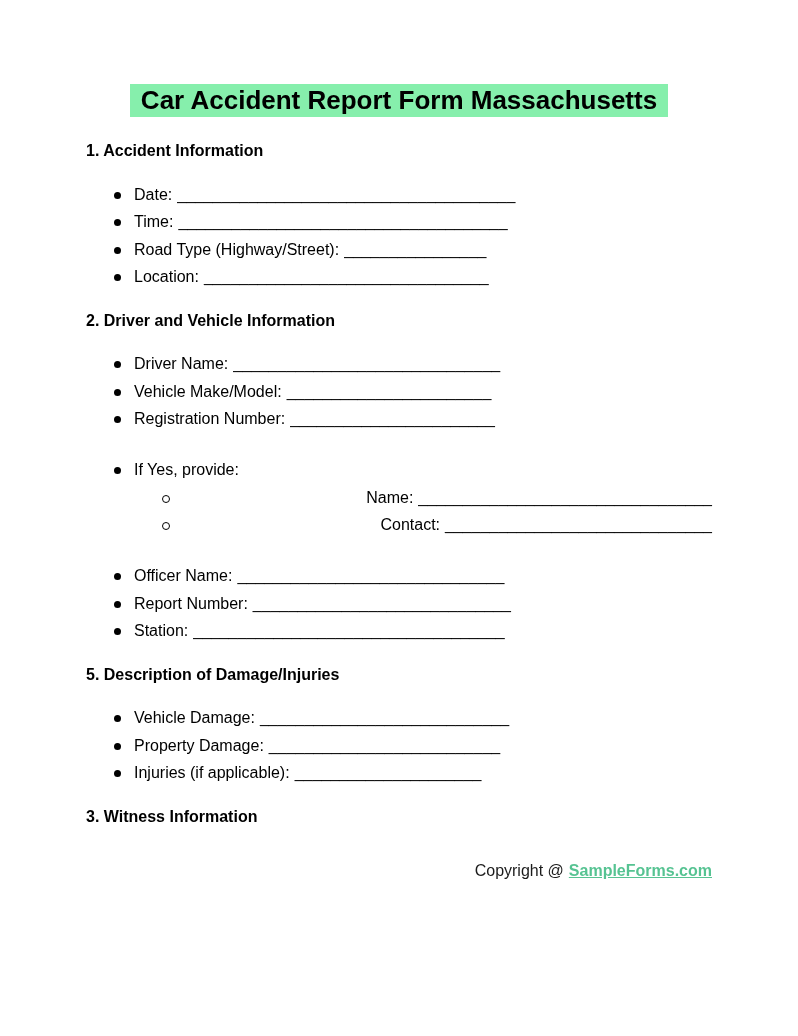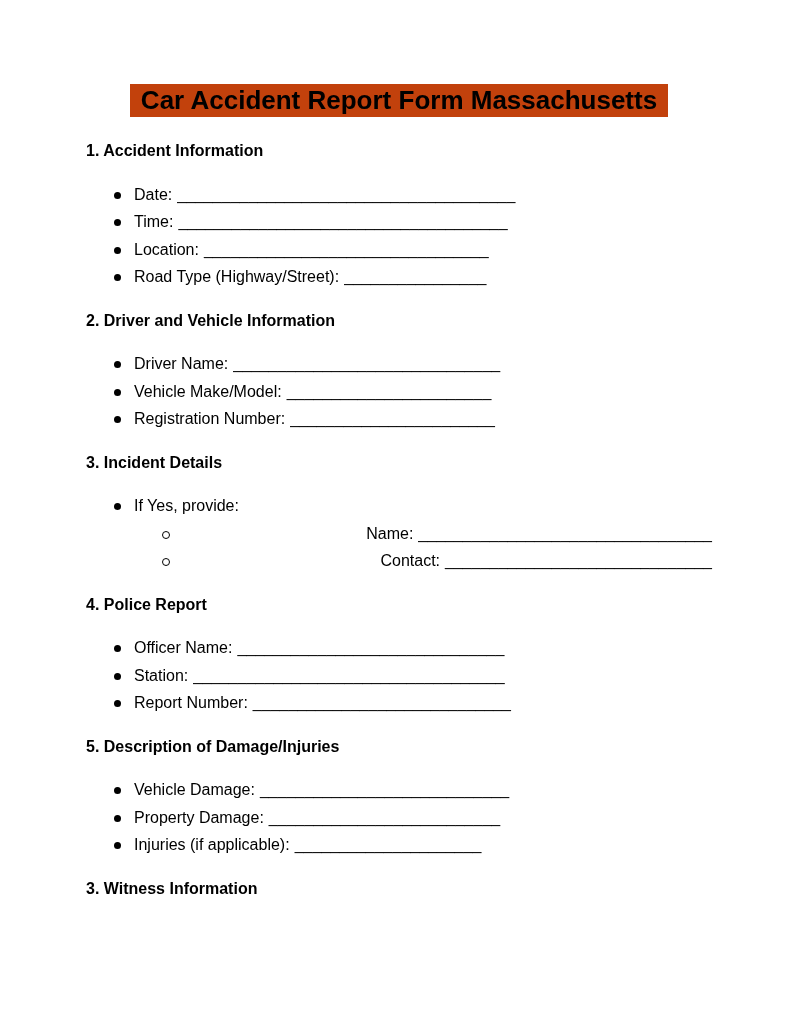--- a/index.html
+++ b/index.html
@@ -10,21 +10,21 @@
     color: #000000;
     overflow: hidden;
   }
   .content { margin: 0 86px; }
 
   .title-row { padding-top: 84px; text-align: center; }
   .doc-title {
     display: inline-block;
     font-size: 26px; font-weight: 700; line-height: 29px;
     padding: 2px 11px;
-    background: #c2410c;
+    background: #86efac;
     white-space: nowrap;
   }
 
   .section-h {
     font-size: 16px; font-weight: 700; line-height: 20px;
     margin: 16px 0 0 0;
   }
   .section-h.first { margin-top: 24px; }
 
   ul.items { list-style: none; margin: 23.5px 0 0 0; padding: 0; }
@@ -87,25 +87,25 @@
       <li class="item">
         <span class="dot"></span>
         <span class="lbl">Date:</span><span class="line">______________________________________</span>
       </li>
       <li class="item">
         <span class="dot"></span>
         <span class="lbl">Time:</span><span class="line">_____________________________________</span>
       </li>
       <li class="item">
         <span class="dot"></span>
-        <span class="lbl">Location:</span><span class="line">________________________________</span>
+        <span class="lbl">Road Type (Highway/Street):</span><span class="line">________________</span>
       </li>
       <li class="item">
         <span class="dot"></span>
-        <span class="lbl">Road Type (Highway/Street):</span><span class="line">________________</span>
+        <span class="lbl">Location:</span><span class="line">________________________________</span>
       </li>
     </ul>
   </section>
 
   <section>
     <h2 class="section-h">2. Driver and Vehicle Information</h2>
     <ul class="items">
       <li class="item">
         <span class="dot"></span>
         <span class="lbl">Driver Name:</span><span class="line">______________________________</span>
@@ -115,51 +115,49 @@
         <span class="lbl">Vehicle Make/Model:</span><span class="line">_______________________</span>
       </li>
       <li class="item">
         <span class="dot"></span>
         <span class="lbl">Registration Number:</span><span class="line">_______________________</span>
       </li>
     </ul>
   </section>
 
   <section>
-    <h2 class="section-h">3. Incident Details</h2>
     <ul class="items">
       <li class="item">
         <span class="dot"></span>
         <span class="lbl">If Yes, provide:</span>
       </li>
       <li class="item sub">
         <span class="dot"></span>
         <span class="lbl">Name:</span><span class="line">_________________________________</span>
       </li>
       <li class="item sub">
         <span class="dot"></span>
         <span class="lbl">Contact:</span><span class="line">______________________________</span>
       </li>
     </ul>
   </section>
 
   <section>
-    <h2 class="section-h">4. Police Report</h2>
     <ul class="items">
       <li class="item">
         <span class="dot"></span>
         <span class="lbl">Officer Name:</span><span class="line">______________________________</span>
       </li>
       <li class="item">
         <span class="dot"></span>
-        <span class="lbl">Station:</span><span class="line">___________________________________</span>
+        <span class="lbl">Report Number:</span><span class="line">_____________________________</span>
       </li>
       <li class="item">
         <span class="dot"></span>
-        <span class="lbl">Report Number:</span><span class="line">_____________________________</span>
+        <span class="lbl">Station:</span><span class="line">___________________________________</span>
       </li>
     </ul>
   </section>
 
   <section>
     <h2 class="section-h">5. Description of Damage/Injuries</h2>
     <ul class="items">
       <li class="item">
         <span class="dot"></span>
         <span class="lbl">Vehicle Damage:</span><span class="line">____________________________</span>
@@ -172,14 +170,17 @@
         <span class="dot"></span>
         <span class="lbl">Injuries (if applicable):</span><span class="line">_____________________</span>
       </li>
     </ul>
   </section>
 
   <section>
     <h2 class="section-h">3. Witness Information</h2>
   </section>
 
+  <div class="footer">
+    <span class="copyright-prefix">Copyright @</span><a class="site-link">SampleForms.com</a>
+  </div>
 
 </div>
 
 </body></html>

